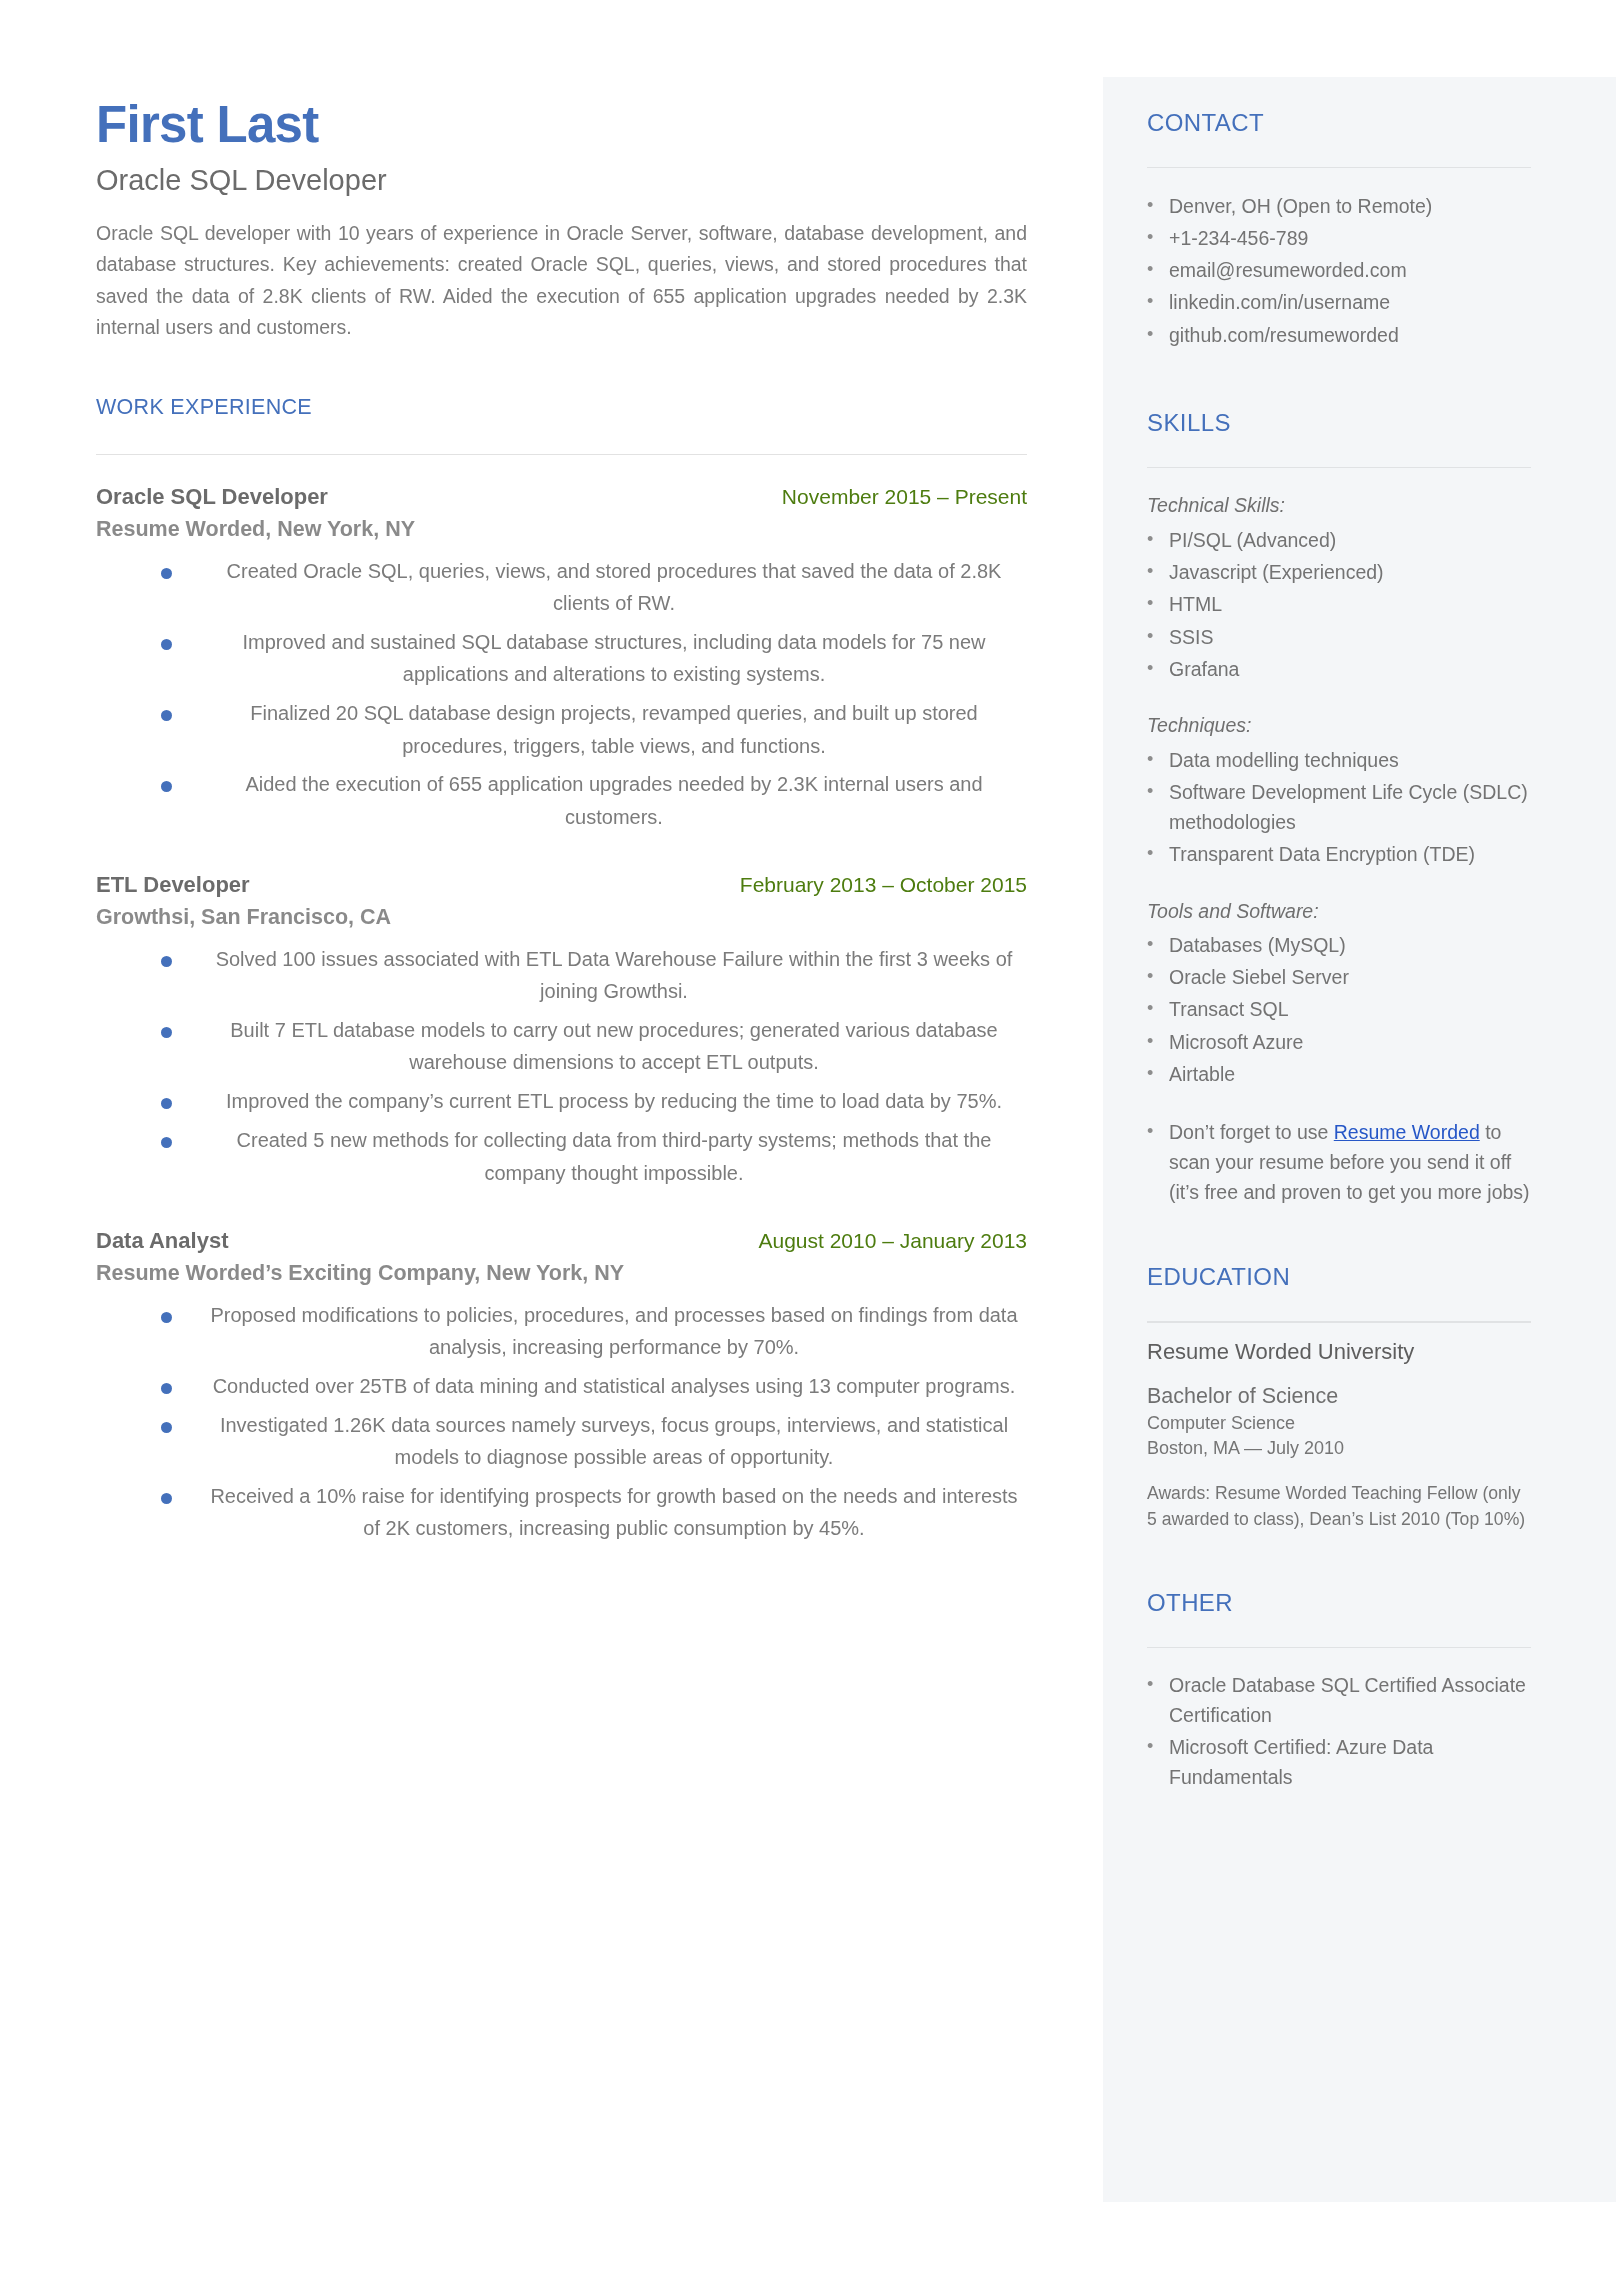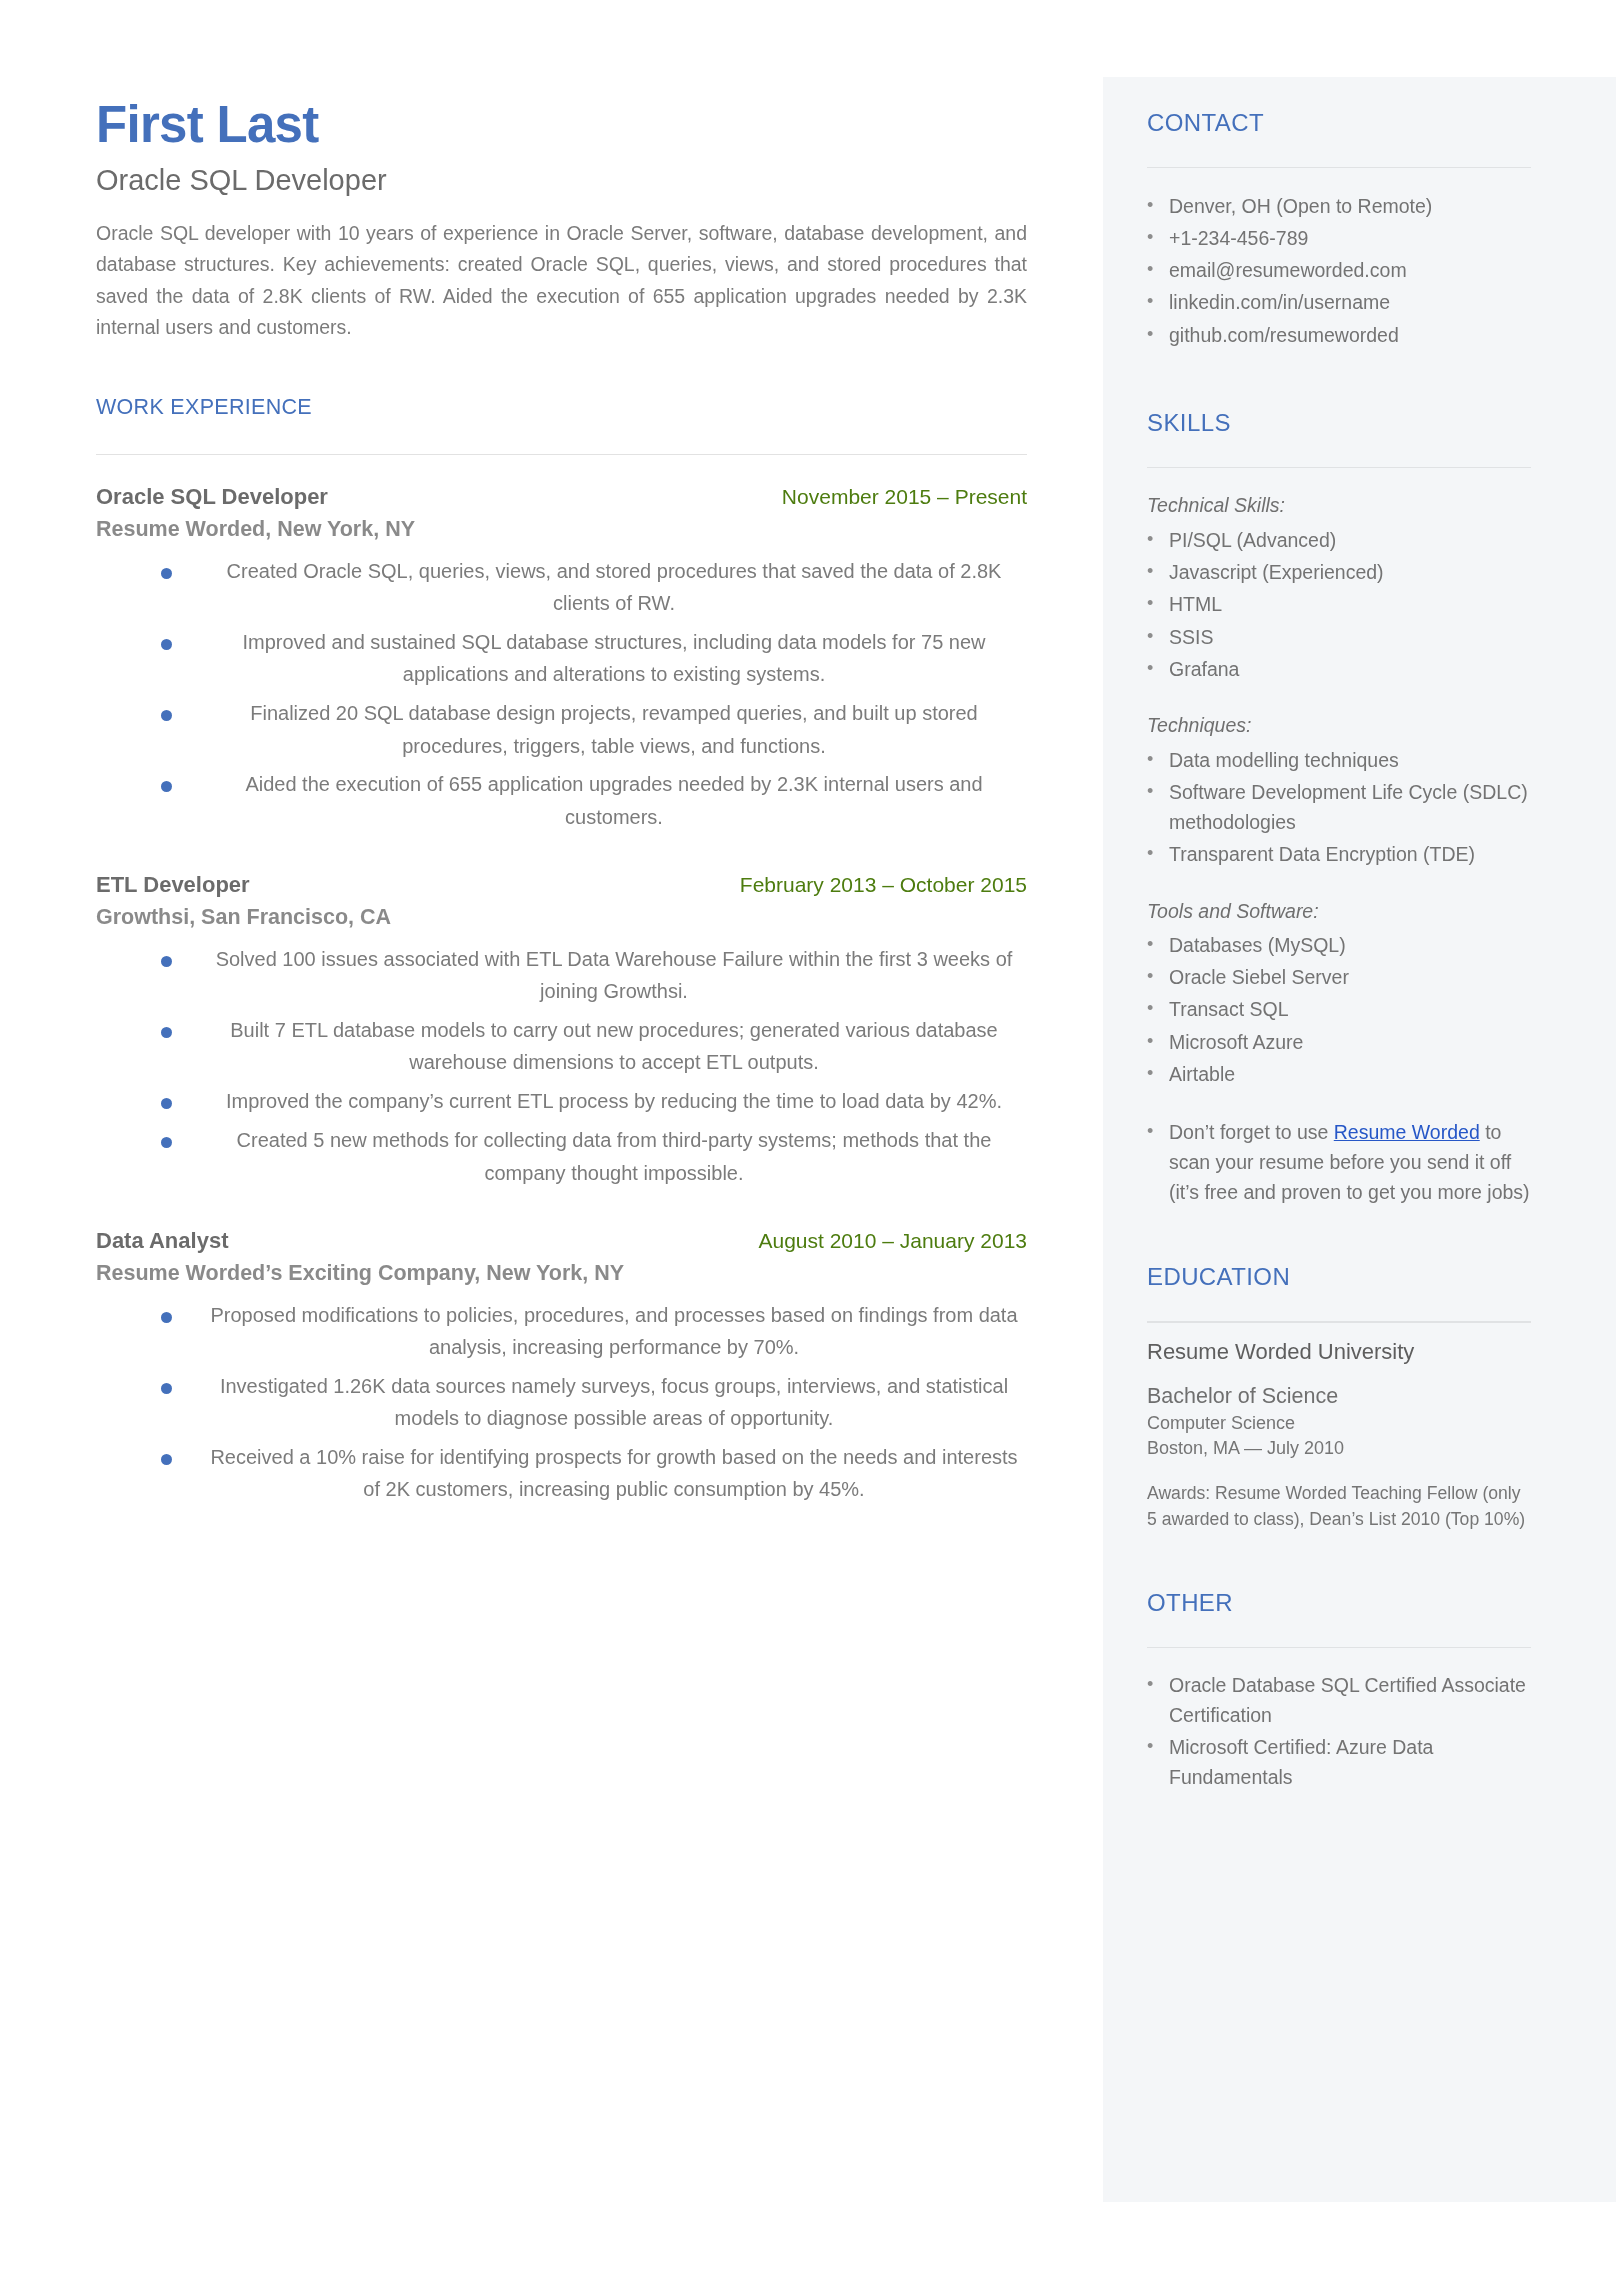--- a/index.html
+++ b/index.html
@@ -258,33 +258,34 @@
     <div class="job">
       <div class="job-head">
         <span class="job-title">ETL Developer</span>
         <span class="job-dates">February 2013 – October 2015</span>
       </div>
       <div class="job-company">Growthsi, San Francisco, CA</div>
     </div>
     <ul class="bullets">
       <li>Solved 100 issues associated with ETL Data Warehouse Failure within the first 3 weeks of joining Growthsi.</li>
       <li>Built 7 ETL database models to carry out new procedures; generated various database warehouse dimensions to accept ETL outputs.</li>
-      <li>Improved the company’s current ETL process by reducing the time to load data by 42%.</li>
+      <li>Improved the company’s current ETL process by reducing the time to load data by 75%.</li>
       <li>Created 5 new methods for collecting data from third-party systems; methods that the company thought impossible.</li>
     </ul>
 
     <div class="job">
       <div class="job-head">
         <span class="job-title">Data Analyst</span>
         <span class="job-dates">August 2010 – January 2013</span>
       </div>
       <div class="job-company">Resume Worded’s Exciting Company, New York, NY</div>
     </div>
     <ul class="bullets">
       <li>Proposed modifications to policies, procedures, and processes based on findings from data analysis, increasing performance by 70%.</li>
+      <li>Conducted over 25TB of data mining and statistical analyses using 13 computer programs.</li>
       <li>Investigated 1.26K data sources namely surveys, focus groups, interviews, and statistical models to diagnose possible areas of opportunity.</li>
       <li>Received a 10% raise for identifying prospects for growth based on the needs and interests of 2K customers, increasing public consumption by 45%.</li>
     </ul>
 
   </div>
 
   <div class="side-col">
 
     <div class="side-block">
       <h3 class="side-title">CONTACT</h3>

